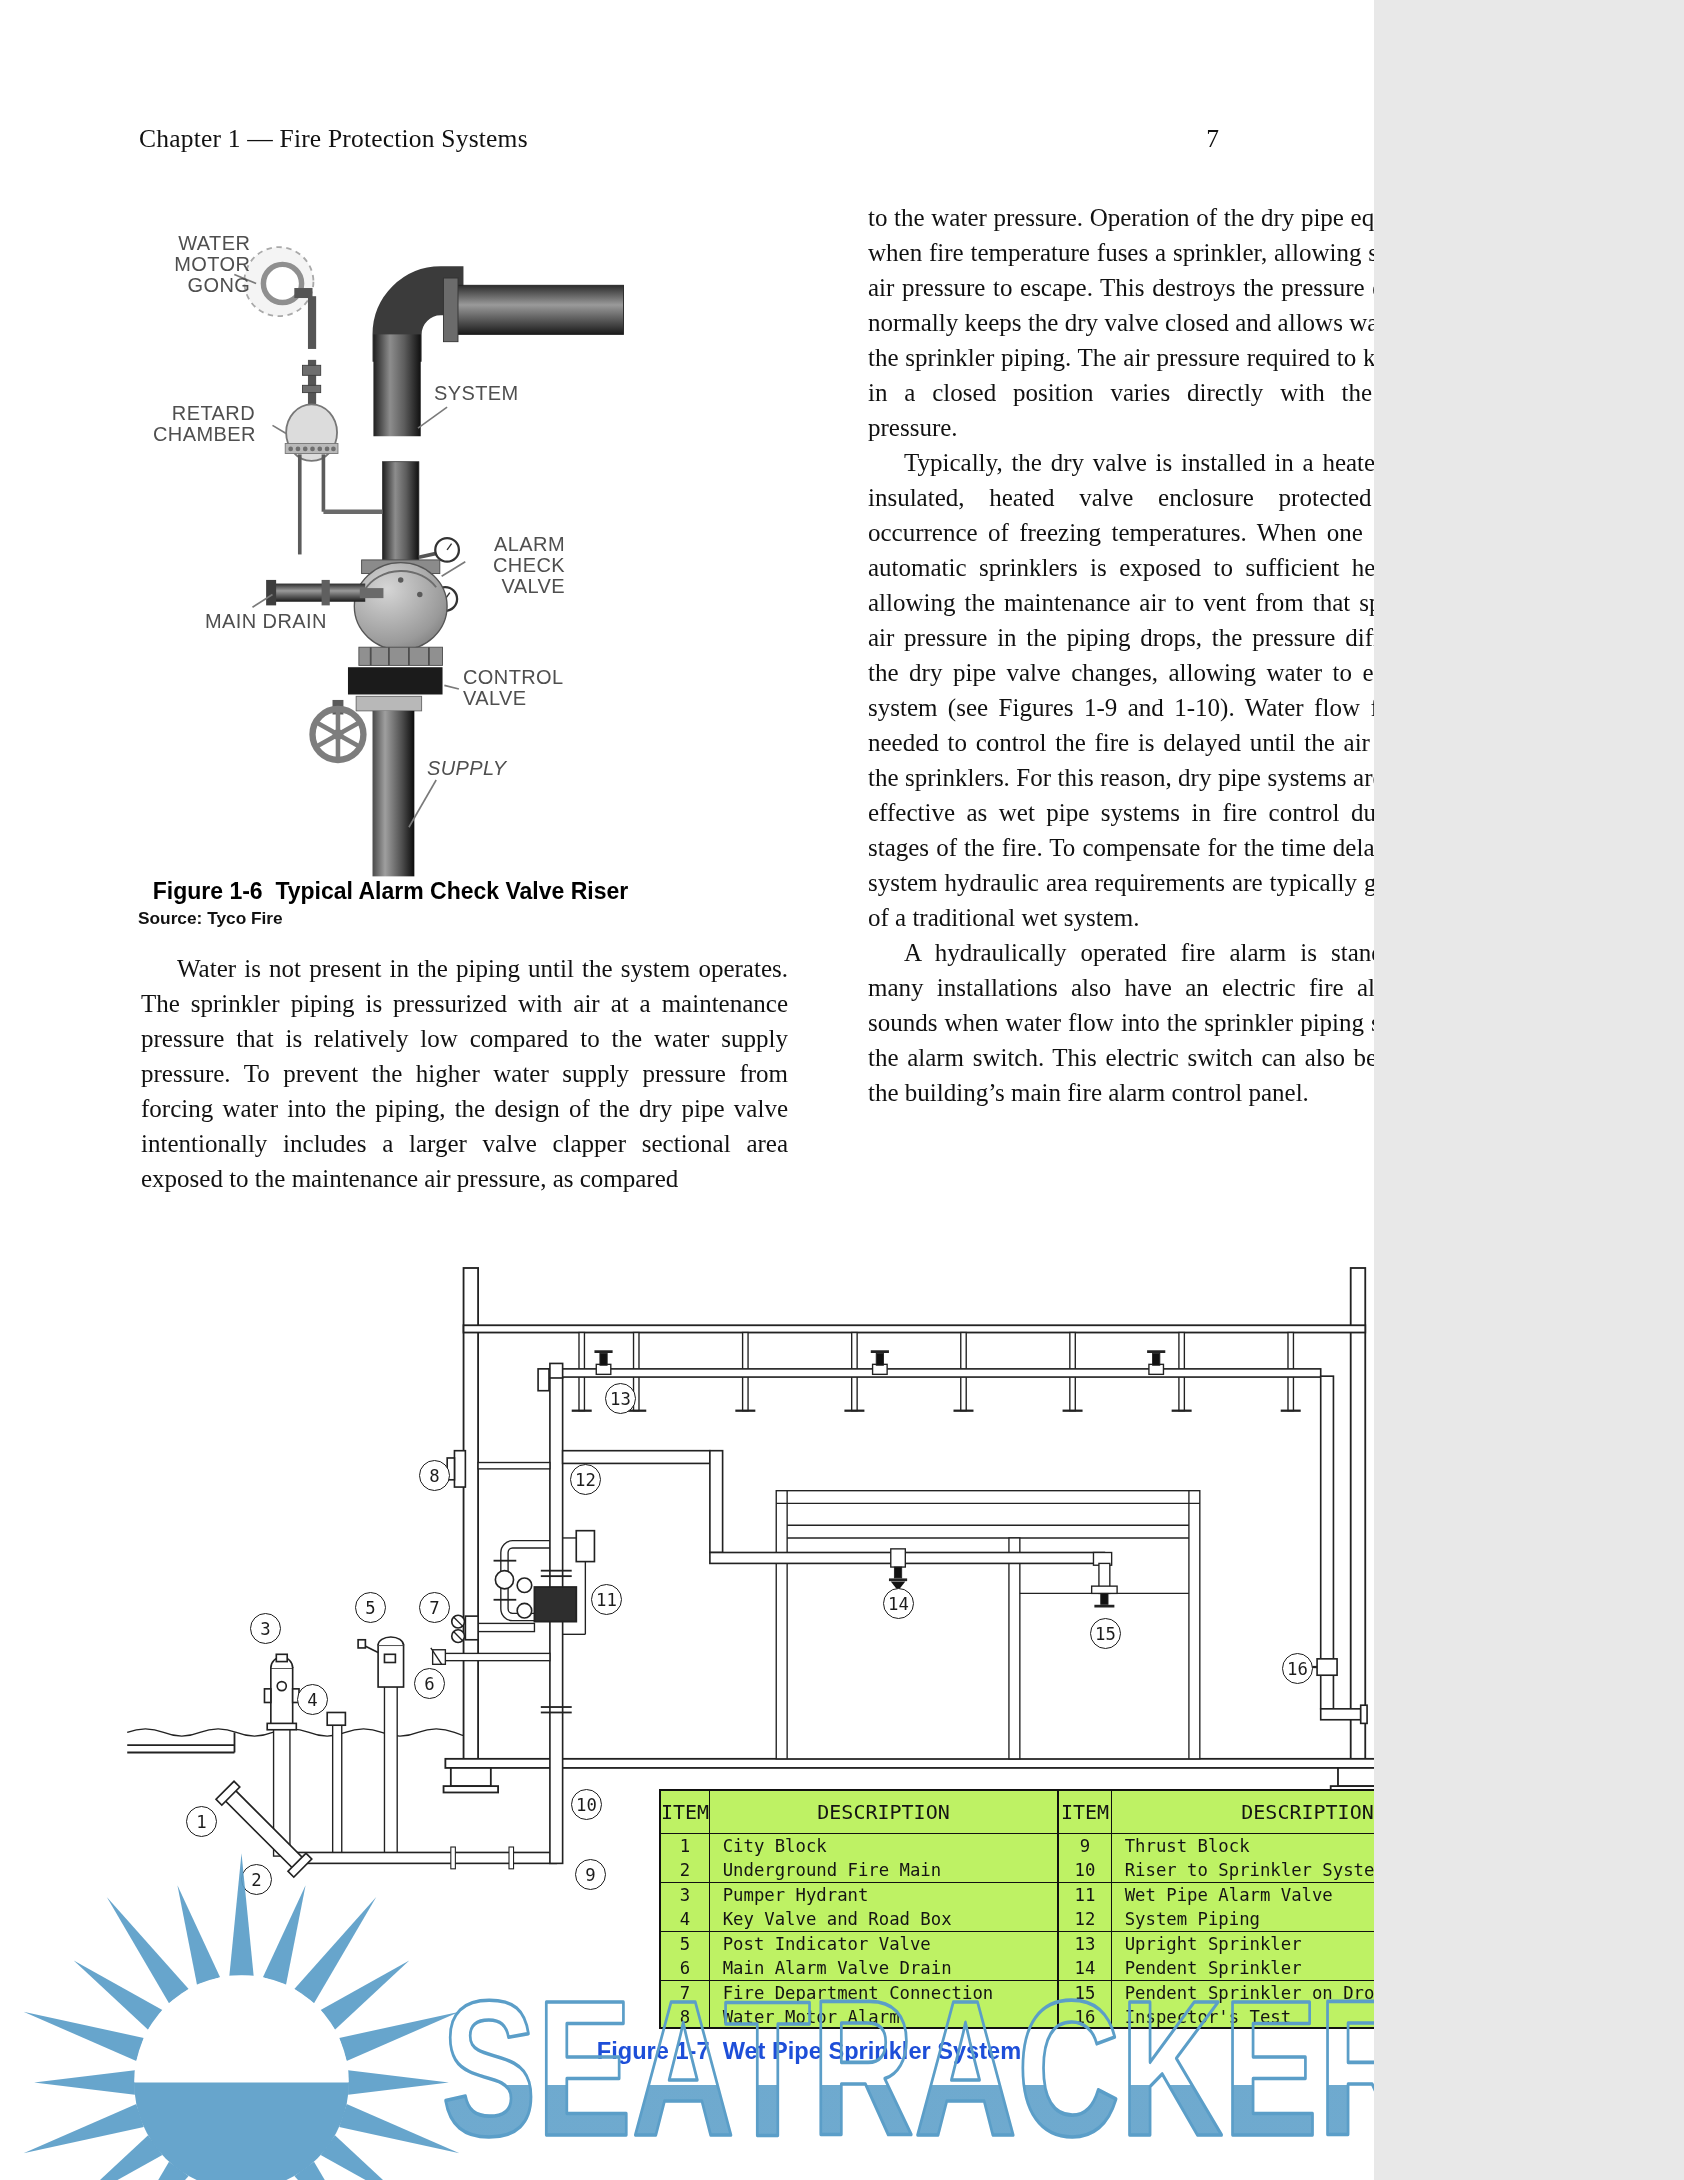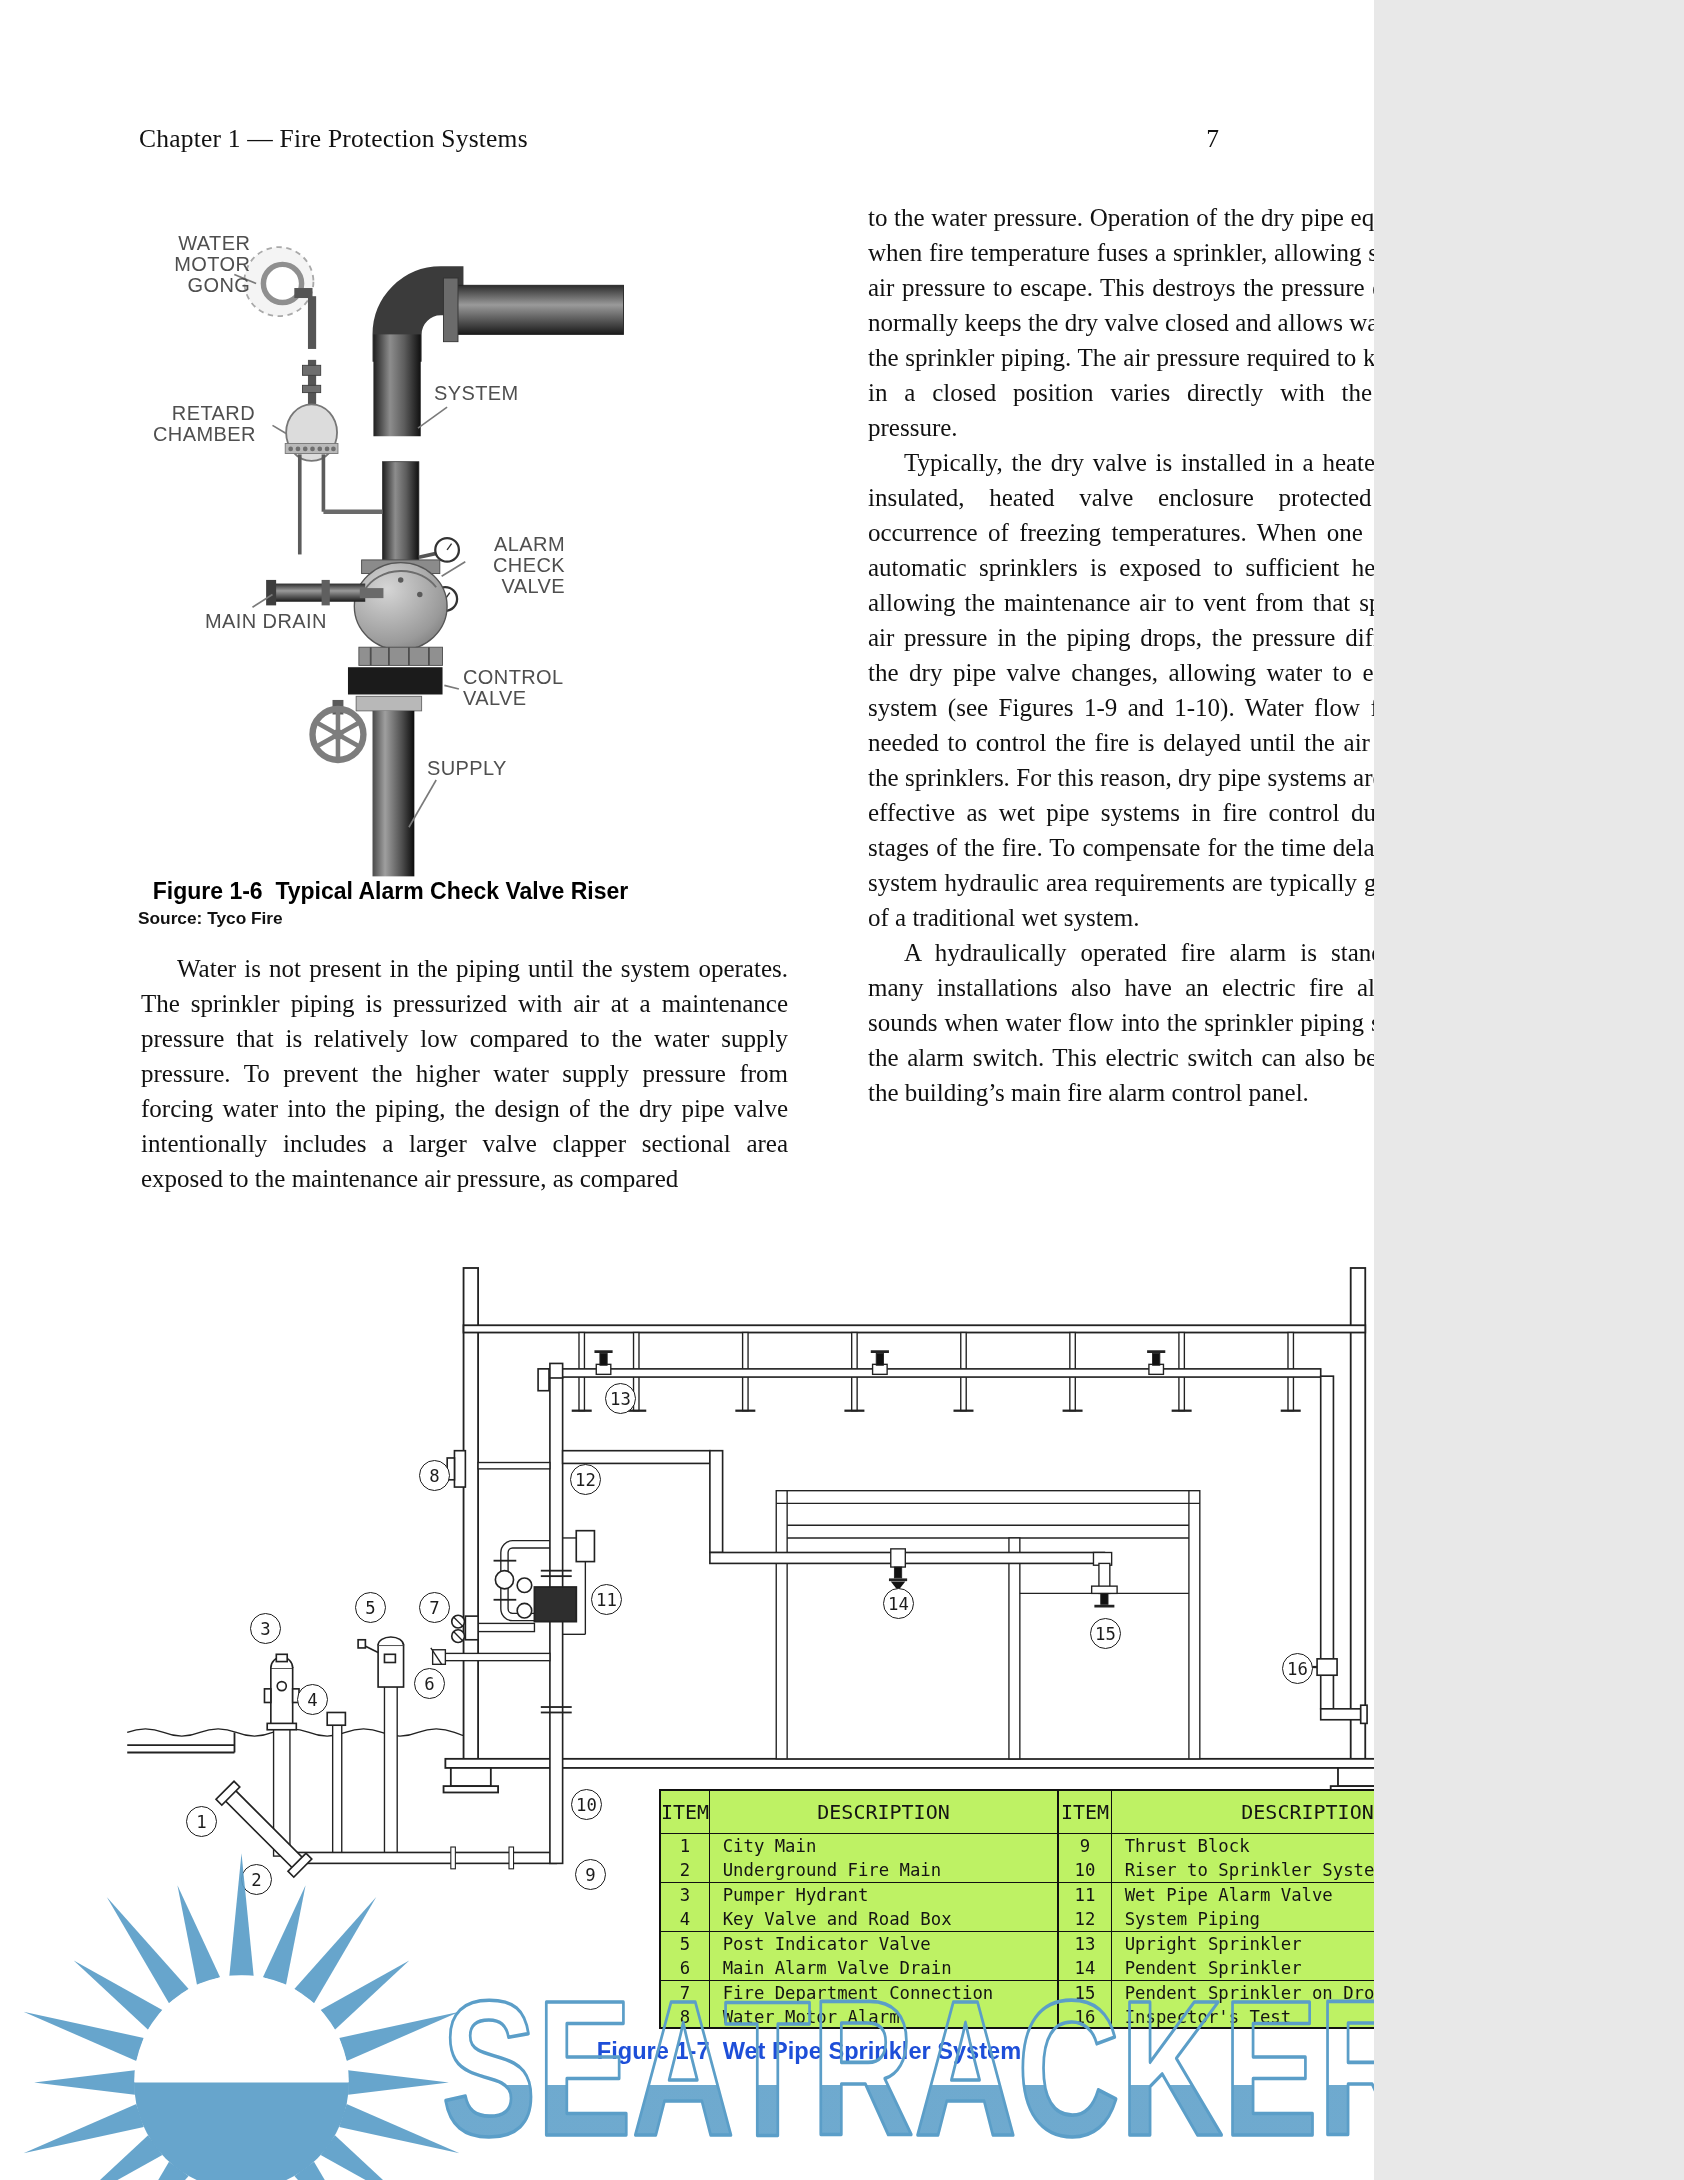--- a/index.html
+++ b/index.html
@@ -172,21 +172,21 @@
     <div class="f16label lr" style="left:7.3px;top:35px;width:116px;">WATER MOTOR
 GONG</div>
     <div class="f16label lr" style="left:26px;top:205px;width:102px;">RETARD
 CHAMBER</div>
     <div class="f16label" style="left:307px;top:185px;">SYSTEM</div>
     <div class="f16label lr" style="left:320px;top:336px;width:118px;">ALARM CHECK
 VALVE</div>
     <div class="f16label" style="left:78px;top:413px;">MAIN DRAIN</div>
     <div class="f16label" style="left:336px;top:469px;">CONTROL
 VALVE</div>
-    <div class="f16label" style="left:300px;top:560px;">SUPPLY</div>
+    <div class="f16label" style="left:300px;top:560px;font-style:italic;">SUPPLY</div>
   </div>
   <div class="abs" id="cap16">Figure 1-6 &nbsp;Typical Alarm Check Valve Riser</div>
   <div class="abs" id="src16">Source: Tyco Fire</div>
 
   <div class="abs bodycol" id="left-para">
     <p>Water is not present in the piping until the system operates. The sprinkler piping is pressurized with air at a maintenance pressure that is relatively low compared to the water supply pressure. To prevent the higher water supply pressure from forcing water into the piping, the design of the dry pipe valve intentionally includes a larger valve clapper sectional area exposed to the maintenance air pressure, as compared</p>
   </div>
   <div class="abs bodycol" id="right-col">
     <p class="noindent">to the water pressure. Operation of the dry pipe equipment occurs when fire temperature fuses a sprinkler, allowing sprinkler piping air pressure to escape. This destroys the pressure differential that normally keeps the dry valve closed and allows water to flow into the sprinkler piping. The air pressure required to keep the clapper in a closed position varies directly with the water supply pressure.</p>
     <p>Typically, the dry valve is installed in a heated area or in an insulated, heated valve enclosure protected against any occurrence of freezing temperatures. When one or more of the automatic sprinklers is exposed to sufficient heat, it operates, allowing the maintenance air to vent from that sprinkler. As the air pressure in the piping drops, the pressure differential across the dry pipe valve changes, allowing water to enter the piping system (see Figures 1-9 and 1-10). Water flow from sprinklers needed to control the fire is delayed until the air is vented from the sprinklers. For this reason, dry pipe systems are usually not as effective as wet pipe systems in fire control during the initial stages of the fire. To compensate for the time delay, dry sprinkler system hydraulic area requirements are typically greater than that of a traditional wet system.</p>
@@ -371,21 +371,21 @@
     <div id="spec-table">
       <div class="t-head">
         <div>ITEM</div>
         <div>DESCRIPTION</div>
         <div>ITEM</div>
         <div>DESCRIPTION</div>
       </div>
       <div id="spec-rows">
           <div class="t-row">
             <div class="c-item">1</div>
-            <div class="c-desc">City Main</div>
+            <div class="c-desc">City Block</div>
             <div class="c-item">9</div>
             <div class="c-desc">Thrust Block</div>
           </div>
           <div class="t-row">
             <div class="c-item">2</div>
             <div class="c-desc">Underground Fire Main</div>
             <div class="c-item">10</div>
             <div class="c-desc">Riser to Sprinkler System</div>
           </div>
           <div class="t-row">

